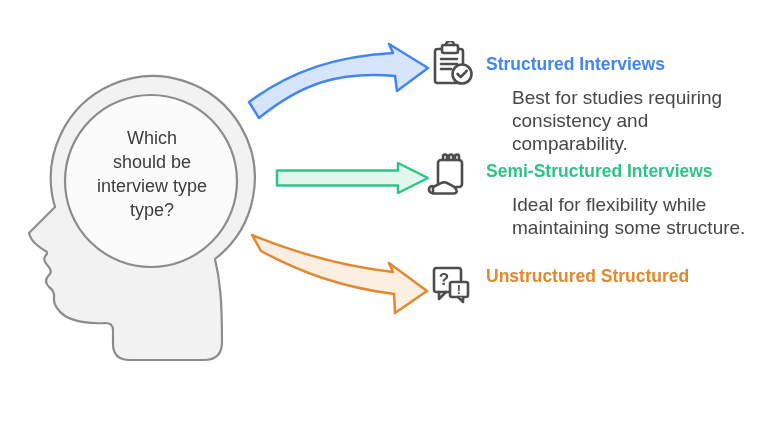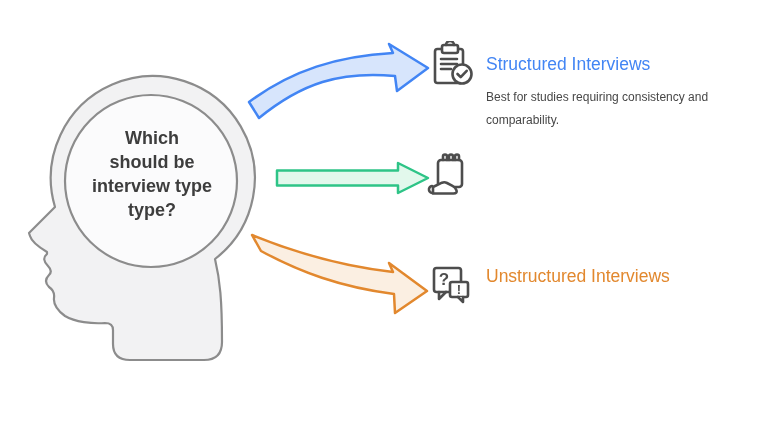--- a/index.html
+++ b/index.html
@@ -10,42 +10,43 @@
     background:#ffffff;
     overflow:hidden;
   }
   .bg-svg{position:absolute;left:0;top:0;}
   .head-question{
     position:absolute;
     left:66px;top:126px;
     width:172px;
     text-align:center;
     font-size:18px;
-    font-weight:700;
+    font-weight:400;
     line-height:24px;
     color:#3D3D3D;
   }
   .item-icon{position:absolute;}
   .item-text{
     position:absolute;
     left:486px;
     width:256px;
   }
   .item-title{
     font-size:17.5px;
-    font-weight:400;
+    font-weight:700;
     line-height:22px;
     white-space:nowrap;
   }
   .item-desc{
     margin-top:11px;
-    font-size:12px;
+    font-size:19px;
     line-height:23px;
     color:#474747;
     width:240px;
+    margin-left:26px;
   }
   .row1{top:53px;}
   .row2{top:160px;}
   .row3{top:265px;}
 </style>
 </head>
 <body>
 
 <div class="stage">
 
@@ -122,18 +123,22 @@
       <path d="M36,35 v5 l-5,-5" fill="#ffffff"></path>
       <text x="32" y="32" font-size="13" font-weight="bold" text-anchor="middle" stroke="none" font-family="Liberation Sans, sans-serif" fill="#4D4D4D">!</text>
     </g>
   </svg>
 
   <div class="item-text row1">
     <div class="item-title" style="color: rgb(66, 133, 244);">Structured Interviews</div>
     <div class="item-desc">Best for studies requiring consistency and comparability.</div>
   </div>
 
+  <div class="item-text row2">
+    <div class="item-title" style="color: rgb(46, 196, 135);">Semi-Structured Interviews</div>
+    <div class="item-desc">Ideal for flexibility while maintaining some structure.</div>
+  </div>
 
   <div class="item-text row3">
-    <div class="item-title" style="color: rgb(226, 136, 46);">Unstructured Interviews</div>
+    <div class="item-title" style="color: rgb(226, 136, 46);">Unstructured Structured</div>
   </div>
 
 </div>
 
 </body></html>

